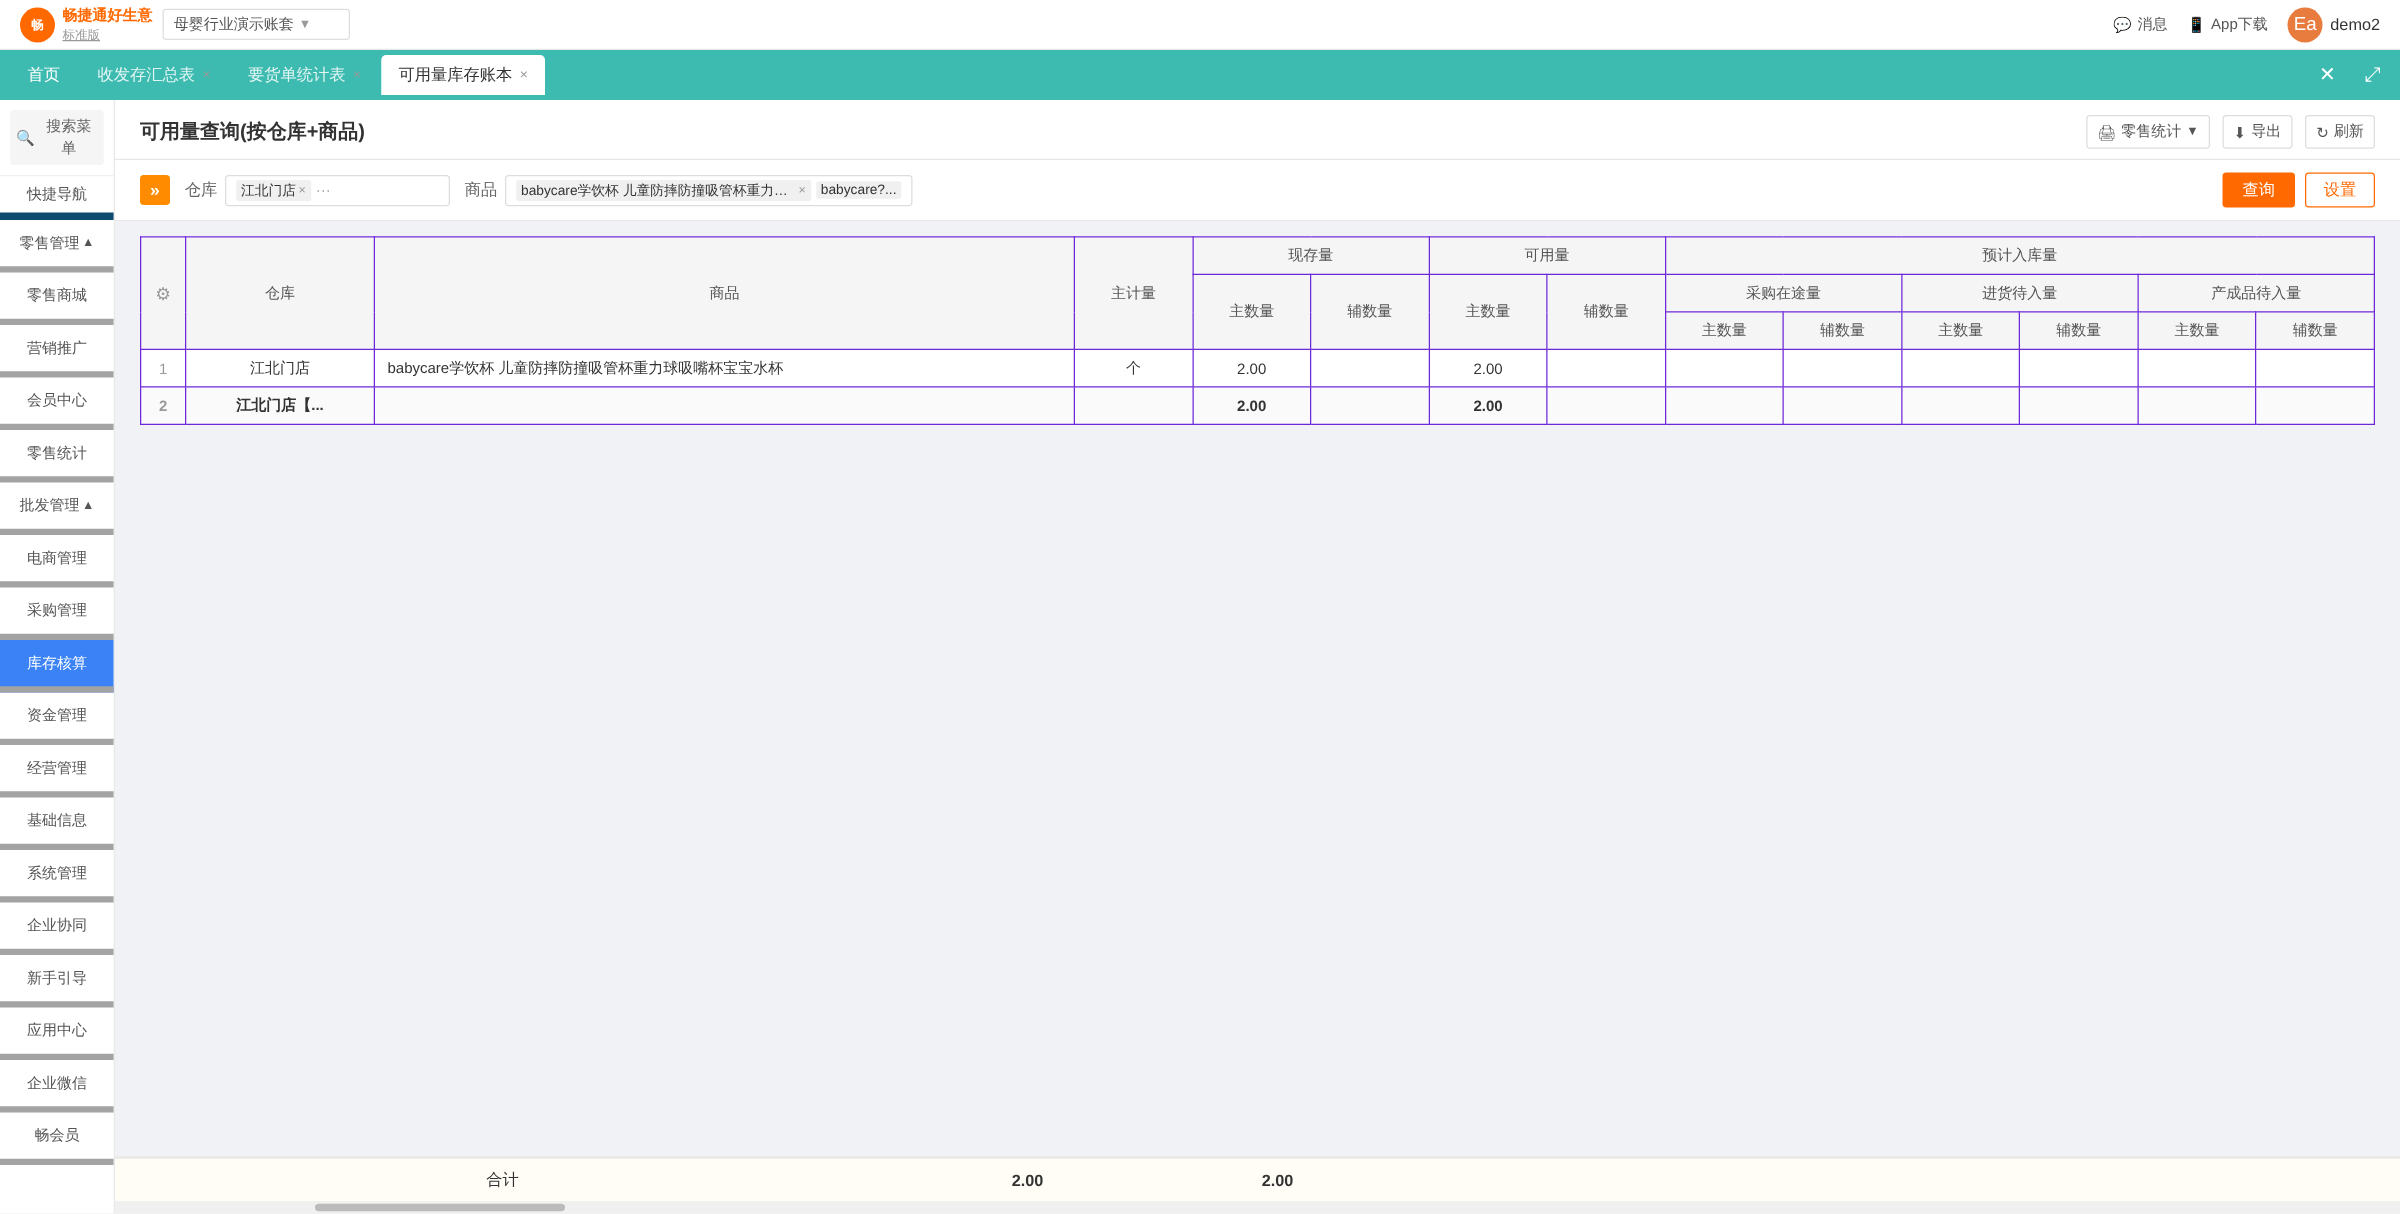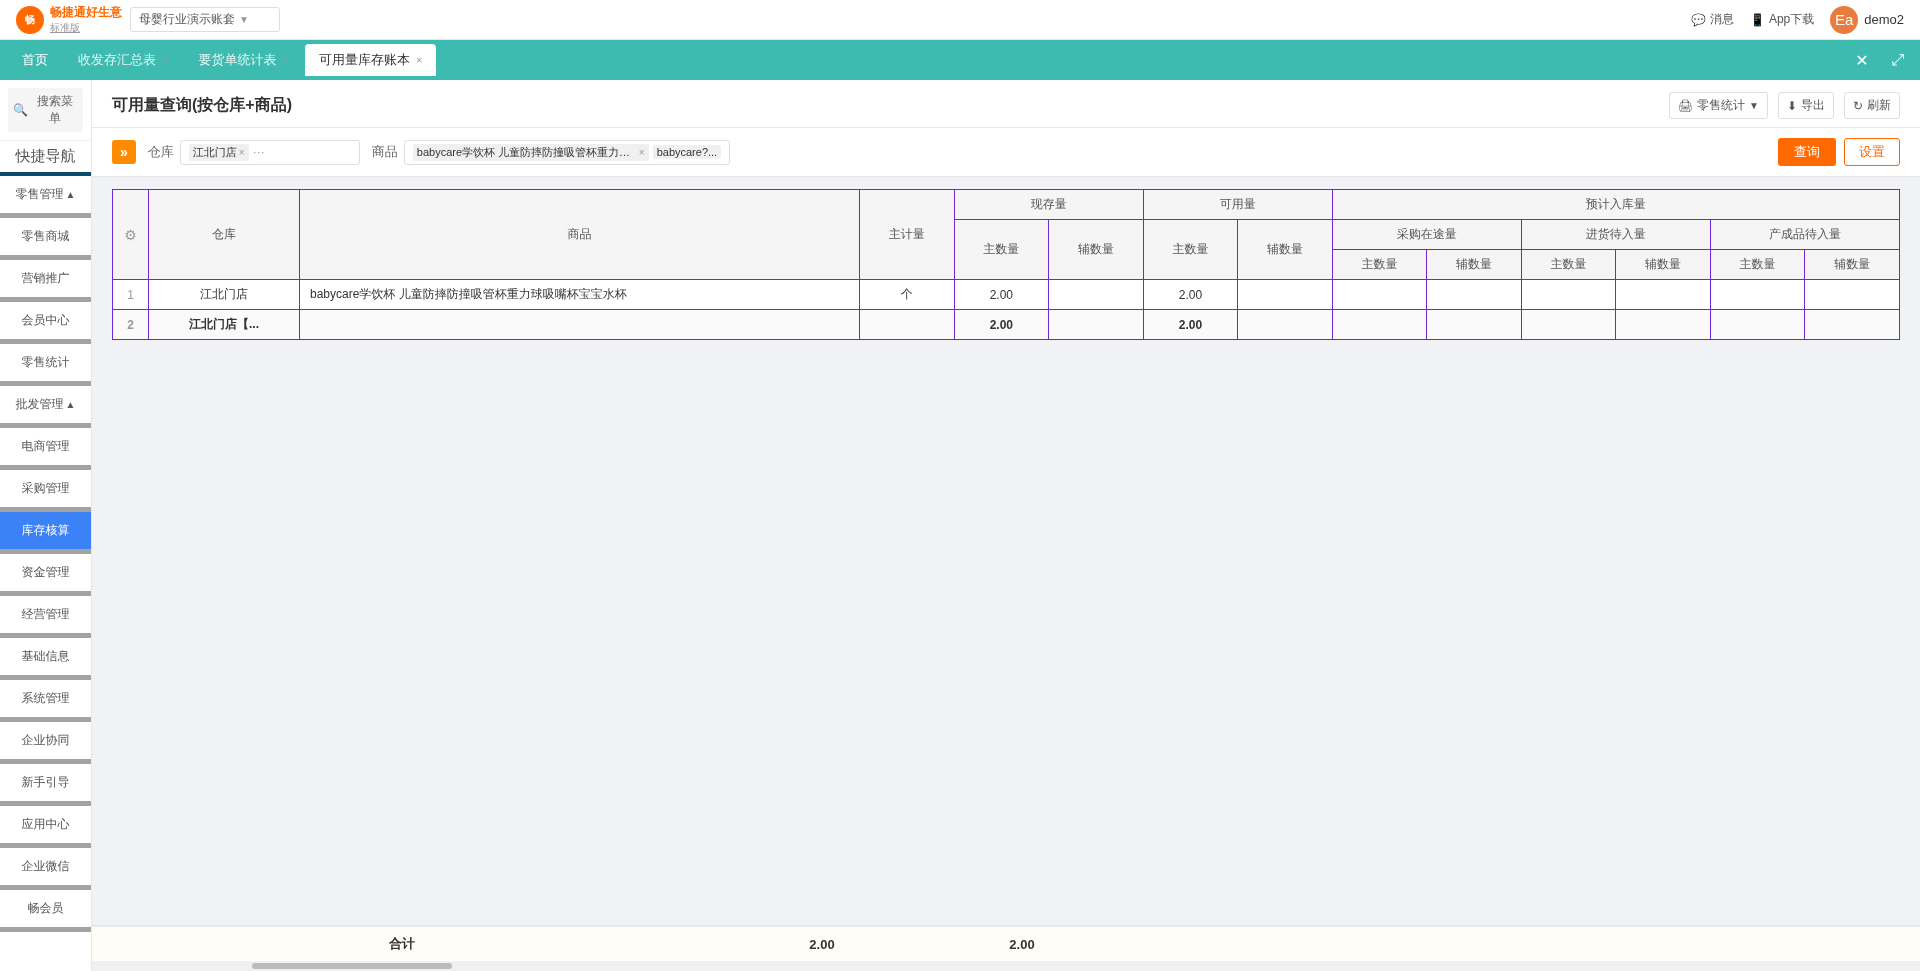--- a/index.html
+++ b/index.html
@@ -61,21 +61,21 @@
       width: 92px;
       background: #fff;
       border-right: 1px solid #e8e8e8;
       display: flex;
       flex-direction: column;
       flex-shrink: 0;
       overflow-y: auto;
     }
     .sidebar-search { padding: 8px; border-bottom: 1px solid #f0f0f0; }
     .sidebar-search-btn { width: 100%; background: #f5f5f5; border: none; border-radius: 3px; padding: 5px; cursor: pointer; font-size: 12px; color: #666; display: flex; align-items: center; justify-content: center; gap: 4px; }
-    .sidebar-nav-btn { padding: 6px 8px; text-align: center; cursor: pointer; font-size: 15px; color: #555; border-bottom: 4px solid #0c4a6e; }
+    .sidebar-nav-btn { padding: 6px 8px; text-align: center; cursor: pointer; font-size: 12px; color: #555; border-bottom: 6px solid #0c4a6e; }
     .sidebar-item {
       padding: 10px 6px;
       text-align: center;
       cursor: pointer;
       font-size: 12px;
       color: #555;
       border-bottom: 5px solid #a3a3a3;
       display: flex;
       flex-direction: column;
       align-items: center;
@@ -397,21 +397,21 @@
             <td></td>
             <td></td>
           </tr>
         </tbody>
       </table>
     </div>
 
     <div class="table-footer">
       <div style="display:flex;width:100%;align-items:center;">
         <div style="width:580px;text-align:center;">
-          <span style="font-weight:700;">合计</span>
+          <span style="font-weight:400;">合计</span>
         </div>
         <div style="width:80px;"></div>
         <div style="width:100px;text-align:center;font-weight:600;">2.00</div>
         <div style="width:100px;"></div>
         <div style="width:100px;text-align:center;font-weight:600;">2.00</div>
       </div>
     </div>
 
     <div class="scroll-bar-area">
       <div class="scroll-thumb"></div>

